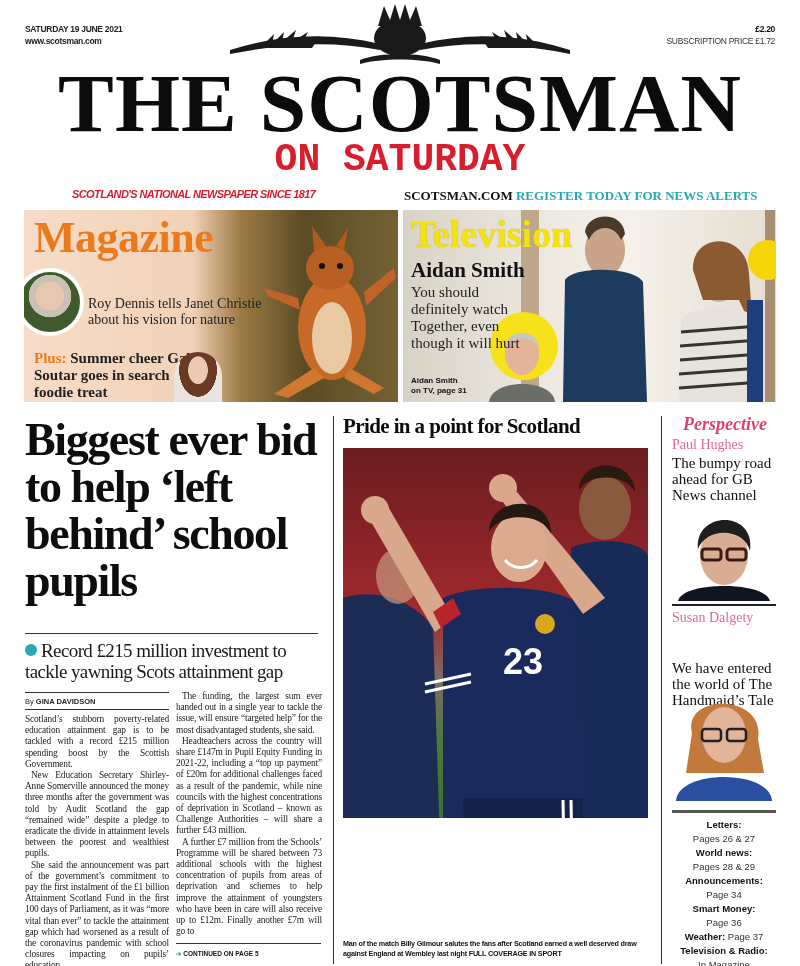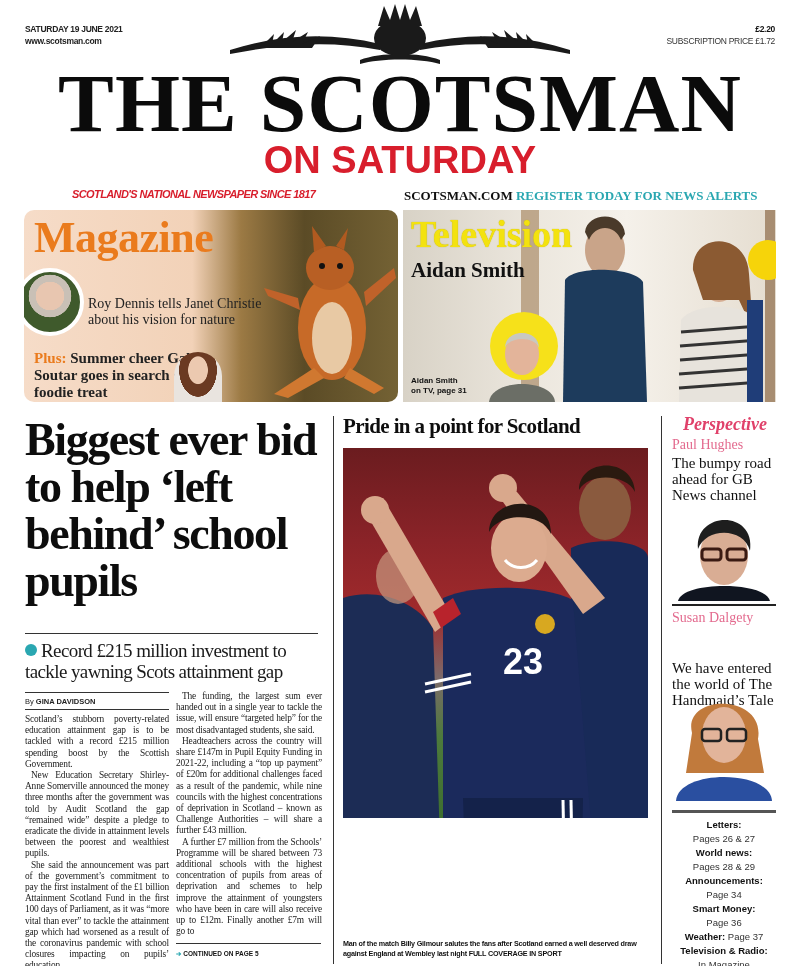--- a/index.html
+++ b/index.html
@@ -7,29 +7,29 @@
   body { position: relative; font-family: "Liberation Sans", sans-serif; color: #111; }
 
   .abs { position: absolute; }
 
   
   .dateline { left: 25px; top: 23px; font-size: 8.5px; font-weight: bold; letter-spacing: -0.3px; color: #222; line-height: 12px; }
   .priceline { right: 25px; top: 23px; font-size: 8.5px; text-align: right; color: #333; line-height: 12px; letter-spacing: -0.3px; }
   .priceline .price { font-weight: bold; color: #111; }
   .thistle { left: 220px; top: 4px; width: 360px; height: 64px; }
   .title { left: 0; width: 800px; top: 64px; text-align: center; font-family: "Liberation Serif", serif; font-size: 82px; font-weight: bold; letter-spacing: 1px; color: #0b0b0b; line-height: 80px; transform: scaleX(1.02); }
-  .subtitle { left: 0; width: 800px; top: 140px; text-align: center; font-family: Liberation Sans, sans-serif; font-size: 38px; font-weight: bold; color: #d81e2c; line-height: 40px; }
+  .subtitle { left: 0; width: 800px; top: 140px; text-align: center; font-family: Liberation Mono, monospace; font-size: 38px; font-weight: bold; color: #d81e2c; line-height: 40px; }
   .tagline-left { left: 72px; top: 188px; font-size: 11px; font-weight: 900; color: #d81e2c; letter-spacing: -0.6px; font-style: italic; }
   .tagline-right { left: 404px; top: 188px; font-size: 13px; font-weight: bold; letter-spacing: 0px; font-family: Liberation Serif, serif; }
   .tagline-right .site { color: #111; }
   .tagline-right .register { color: #2aa7b1; }
 
   
   .promo { top: 210px; height: 192px; overflow: hidden; }
-  .promo-mag { left: 24px; width: 374px; background: linear-gradient(90deg, #f6dcc8 0%, #f2d2b8 45%, #9c7a44 58%, #5b4b26 75%, #746234 100%); border-radius: 10px; }
+  .promo-mag { left: 24px; width: 374px; background: linear-gradient(90deg, #f6dcc8 0%, #f2d2b8 45%, #9c7a44 58%, #5b4b26 75%, #746234 100%); }
   .promo-tv { left: 403px; width: 373px; background: linear-gradient(90deg, #d8d2c6 0%, #ece7de 35%, #f5f1ea 60%, #e5ddd0 100%); }
   .mag-head { left: 10px; top: 2px; font-family: "Liberation Serif", serif; font-weight: bold; font-size: 44px; color: #ea7b1d; letter-spacing: -0.5px; }
   .mag-avatar { left: -8px; top: 58px; width: 68px; height: 68px; border-radius: 50%; border: 4px solid #fff; background: radial-gradient(circle at 50% 40%, #e8c6b0 0 30%, #c9c0b6 31% 45%, #3f5a2c 46%); }
   .mag-title { left: 64px; top: 62px; font-family: "Liberation Serif", serif; font-weight: bold; font-size: 19px; color: #1a1a1a; letter-spacing: -0.3px; }
   .mag-sub { left: 64px; top: 86px; font-family: "Liberation Serif", serif; font-size: 14px; color: #222; line-height: 16px; width: 190px; }
   .mag-plus { left: 10px; top: 140px; font-family: "Liberation Serif", serif; font-size: 15px; color: #222; line-height: 17px; width: 170px; font-weight: bold; }
   .mag-plus .plus { color: #ea7b1d; }
   .mag-woman { left: 150px; top: 142px; width: 48px; height: 52px; border-radius: 24px 24px 0 0; background: radial-gradient(ellipse at 50% 35%, #ecc9b0 0 28%, #6b3a22 30% 55%, #e9e4df 56%); }
   .squirrel { left: 230px; top: 8px; width: 150px; height: 184px; }
 
@@ -152,20 +152,21 @@
     <rect x="204" y="90" width="16" height="102" fill="#1f3d78"></rect>
   </svg>
   <div class="abs tv-yellow"></div>
   <svg class="abs tv-man" viewBox="0 0 70 82">
     <path d="M2 82 C4 58 66 58 68 82 Z" fill="#6b6e66"></path>
     <ellipse cx="35" cy="34" rx="17" ry="21" fill="#e3b49a"></ellipse>
     <path d="M18 28 C18 8 52 8 52 28 C48 16 22 16 18 28 Z" fill="#c8c8c0"></path>
   </svg>
   <div class="abs tv-head">Television</div>
   <div class="abs tv-name">Aidan Smith</div>
+  <div class="abs tv-sub">You should definitely watch Together, even though it will hurt</div>
   <div class="abs tv-credit">
     <div>Aidan Smith</div>
     <div>on TV, page 31</div>
   </div>
 </div>
 
 <div class="abs vrule" style="left:333px; top:416px; height:548px;"></div>
 <div class="abs vrule" style="left:661px; top:416px; height:548px;"></div>
 
 <div class="abs headline">Biggest ever bid to help ‘left behind’ school pupils</div>

